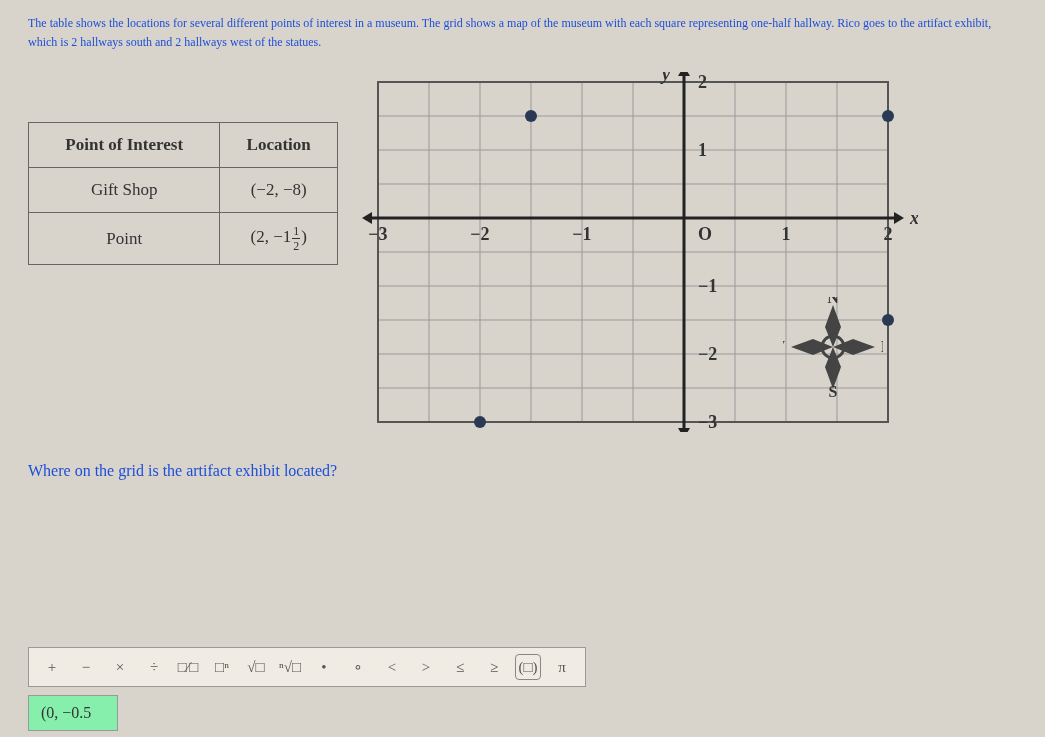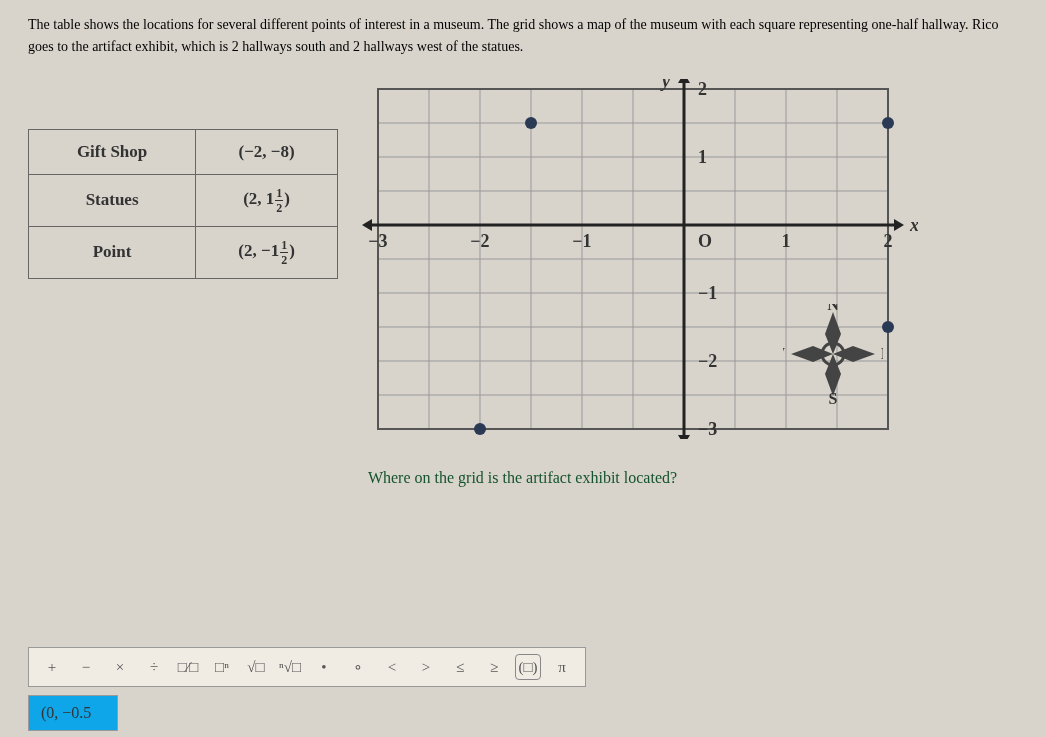--- a/index.html
+++ b/index.html
@@ -7,23 +7,23 @@
     font-family: Georgia, 'Times New Roman', serif;
     background: #d8d4cc;
     width: 1045px;
     height: 737px;
     color: #4a4a4a;
     position: relative;
     overflow: hidden;
   }
   .problem-text {
     padding: 14px 28px 10px 28px;
-    font-size: 14px;
+    font-size: 12px;
     line-height: 1.6;
-    color: #000000;
+    color: #1d4ed8;
   }
   .content-row {
     display: flex;
     flex-direction: row;
     padding: 0 28px;
     gap: 20px;
   }
   .table-wrap {
     flex: 0 0 310px;
     padding-top: 60px;
@@ -31,21 +31,21 @@
   table {
     border-collapse: collapse;
     width: 100%;
     font-size: 17px;
     color: #333;
   }
   table th, table td {
     border: 1px solid #666;
     padding: 12px 10px;
     text-align: center;
-    font-weight: bold;
+    font-weight: normal;
   }
   table th {
     font-weight: bold;
   }
   .frac {
     display: inline-flex;
     flex-direction: column;
     vertical-align: middle;
     font-size: 12px;
     line-height: 1;
@@ -63,22 +63,21 @@
   .compass {
     position: absolute;
     right: 35px;
     bottom: 35px;
     width: 100px;
     height: 100px;
   }
   .question {
     padding: 30px 28px 0 28px;
     font-size: 16px;
-    color: #14532d;
-    text-align: center;
+    color: #1d4ed8;
   }
   .toolbar {
     position: absolute;
     left: 28px;
     bottom: 50px;
     display: flex;
     gap: 8px;
     border: 1px solid #999;
     padding: 6px 10px;
     background: #f0ece4;
@@ -96,50 +95,45 @@
     cursor: pointer;
   }
   .tool-btn.pill {
     border: 1px solid #888;
     border-radius: 4px;
   }
   .answer-input {
     position: absolute;
     left: 28px;
     bottom: 6px;
-    background: #0ea5e9;
+    background: #86efac;
     border: 1px solid #999;
     padding: 8px 12px;
     font-size: 16px;
     color: #333;
     min-width: 90px;
   }
 </style>
 </head>
 <body>
 
 <div class="problem-text">The table shows the locations for several different points of interest in a museum. The grid shows a map of the museum with each square representing one-half hallway. Rico goes to the artifact exhibit, which is 2 hallways south and 2 hallways west of the statues.</div>
 
 <div class="content-row">
 
   <div class="table-wrap">
     <table>
       <tbody>
+          <tr>
+        <th>Point of Interest</th>
+        <th>Location</th>
+      </tr>
       <tr>
         <td>Gift Shop</td>
         <td>(−2, −8)</td>
-      </tr>
-      <tr>
-        <td>Statues</td>
-        <td>
-          <span>(2, 1</span><span class="frac">
-                <span class="num">1</span>
-                <span class="den">2</span>
-              </span><span>)</span>
-        </td>
       </tr>
       <tr>
         <td>Point</td>
         <td>
           <span>(2, −1</span><span class="frac">
                 <span class="num">1</span>
                 <span class="den">2</span>
               </span><span>)</span>
         </td>
       </tr>

